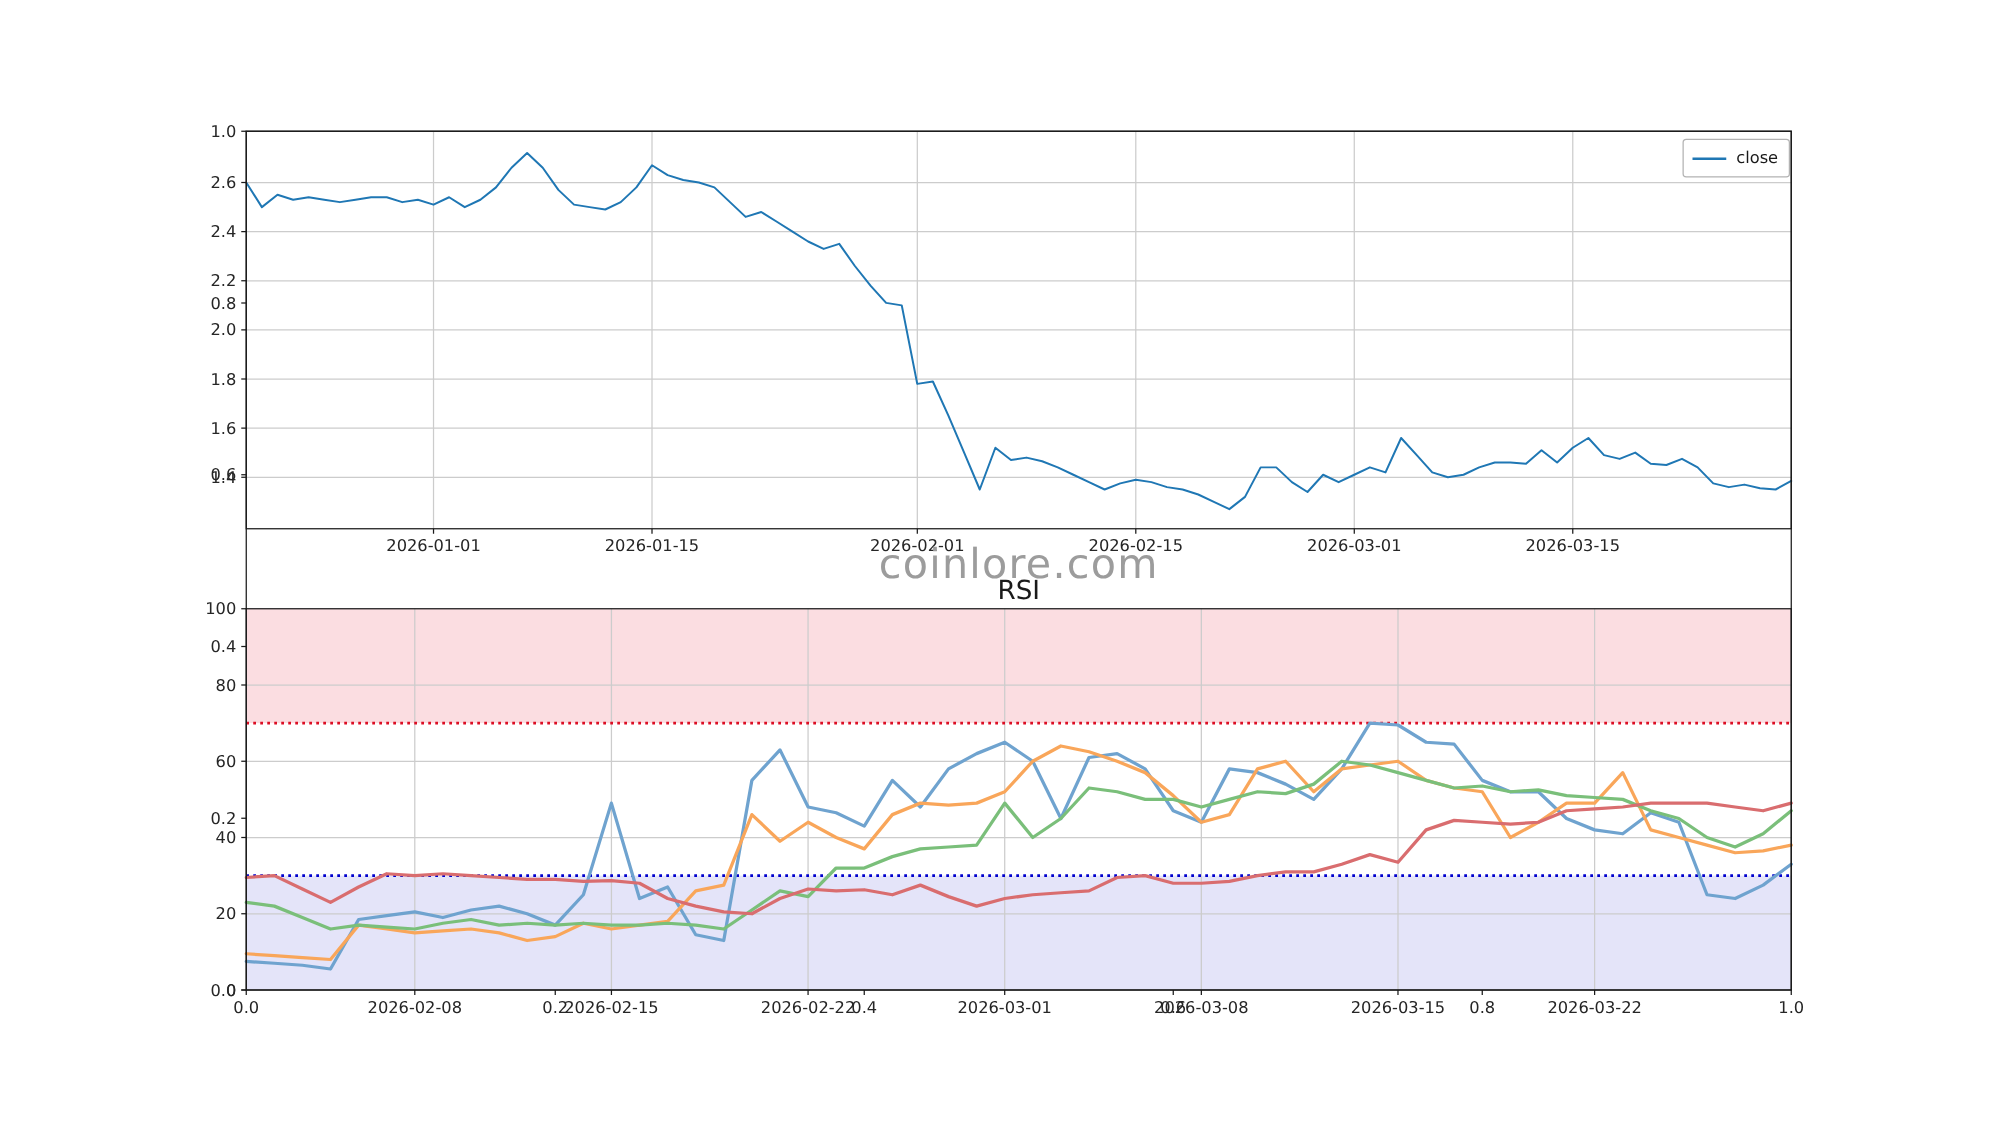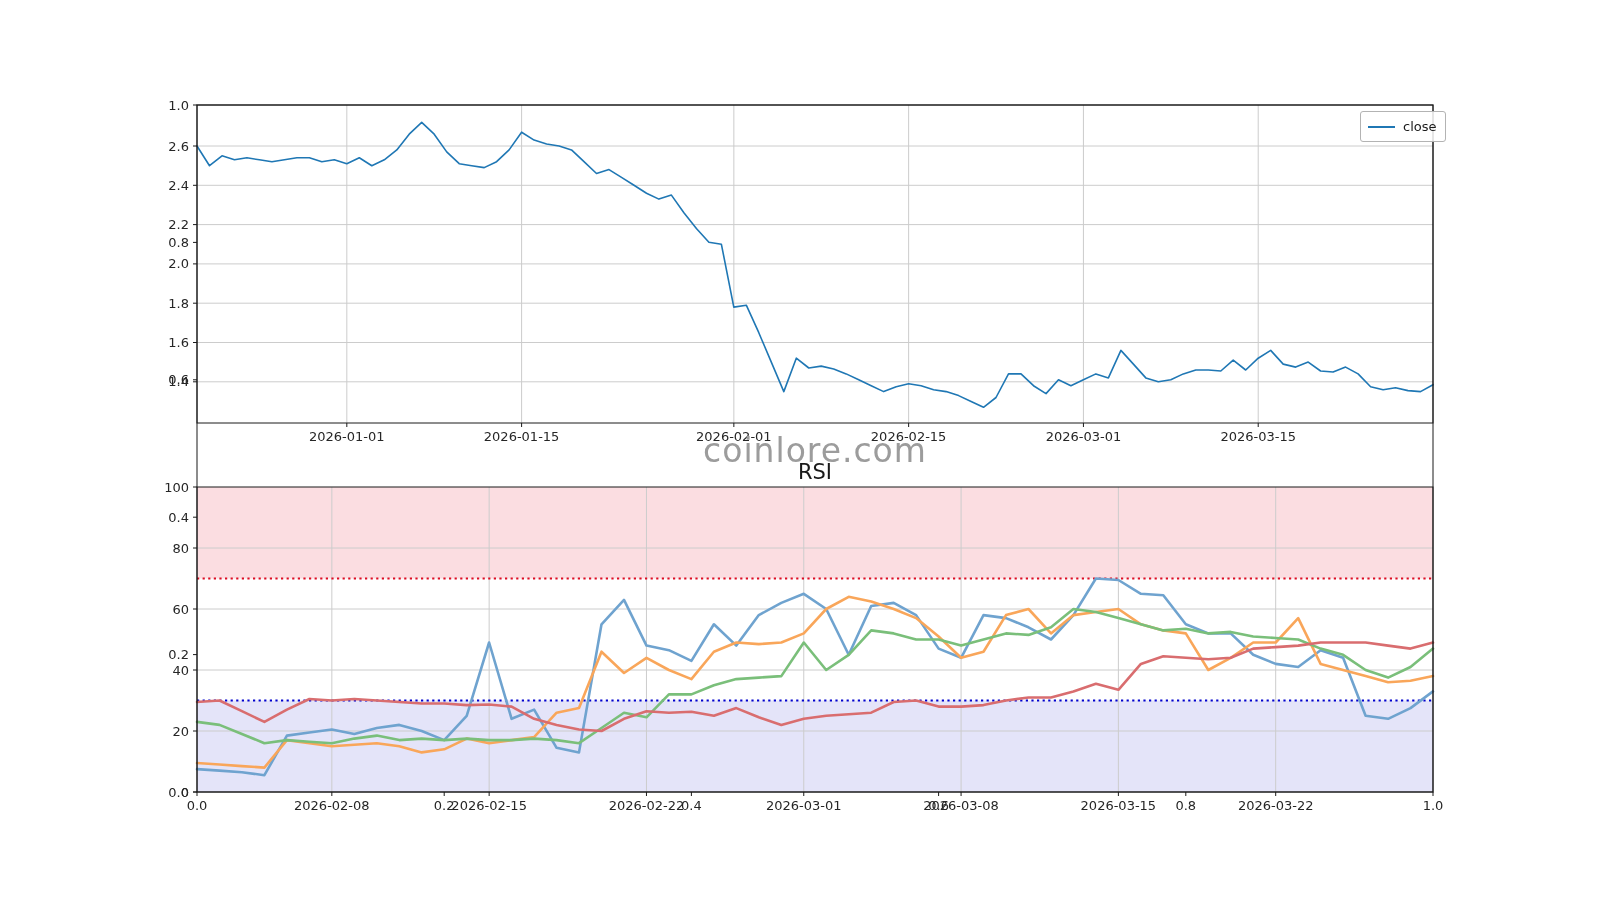--- a/index.html
+++ b/index.html
@@ -5,21 +5,21 @@
   html,body{margin:0;padding:0;background:#ffffff;}
   .fig{position:relative;width:1600px;height:900px;background:#ffffff;overflow:hidden;
        font-family:"DejaVu Sans","Liberation Sans",sans-serif;}
   .fig svg{position:absolute;left:0;top:0;}
   .watermark{position:absolute;left:500px;top:431px;width:630px;text-align:center;
              font-size:33px;color:#9c9c9c;letter-spacing:1px;}
   .panel-title{position:absolute;left:500px;top:460px;width:630px;text-align:center;
                font-size:21px;color:#1a1a1a;}
   .legend{position:absolute;background:rgba(255,255,255,0.85);border:1px solid #b3b3b3;
           border-radius:3px;padding:4px 9px 4px 7px;font-size:13px;color:#1a1a1a;}
-  .legend-close{left:1346px;top:111px;margin-left:14px;}
+  .legend-close{left:1346px;top:111px;}
   .legend-rsi{left:206px;top:596px;}
   .legend-row{display:flex;align-items:center;height:21px;white-space:nowrap;}
   .legend-swatch{display:inline-block;width:27px;height:0;border-top-width:3px;border-top-style:solid;
                  margin-right:8px;}
   .legend-swatch.thin{border-top-width:2px;}
 </style>
 </head>
 <body>
 
 <div class="fig">

